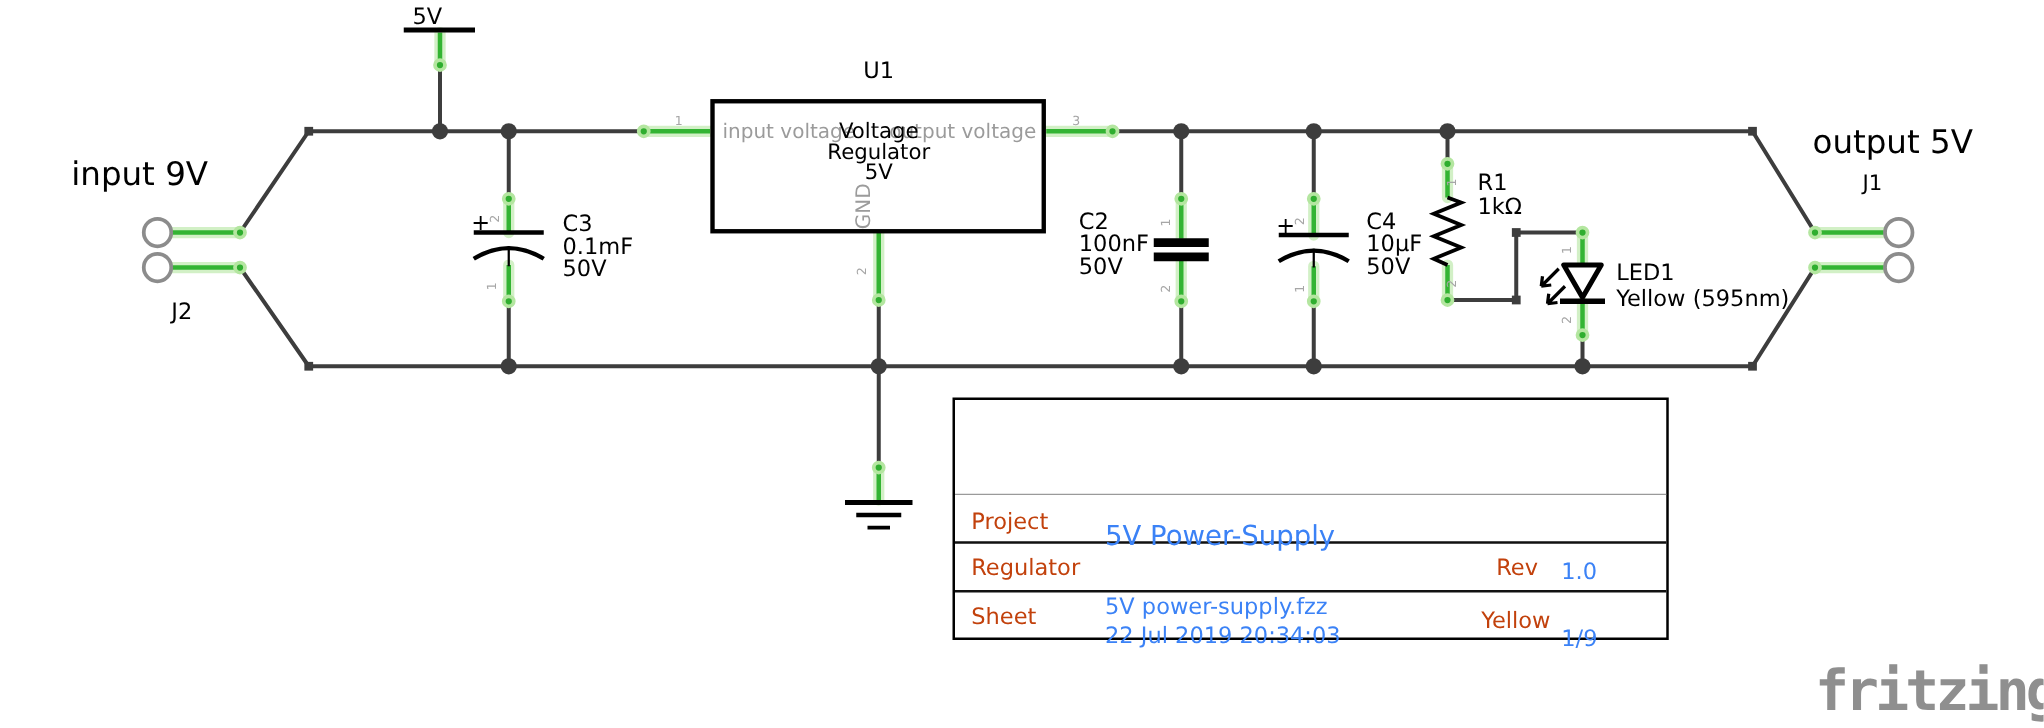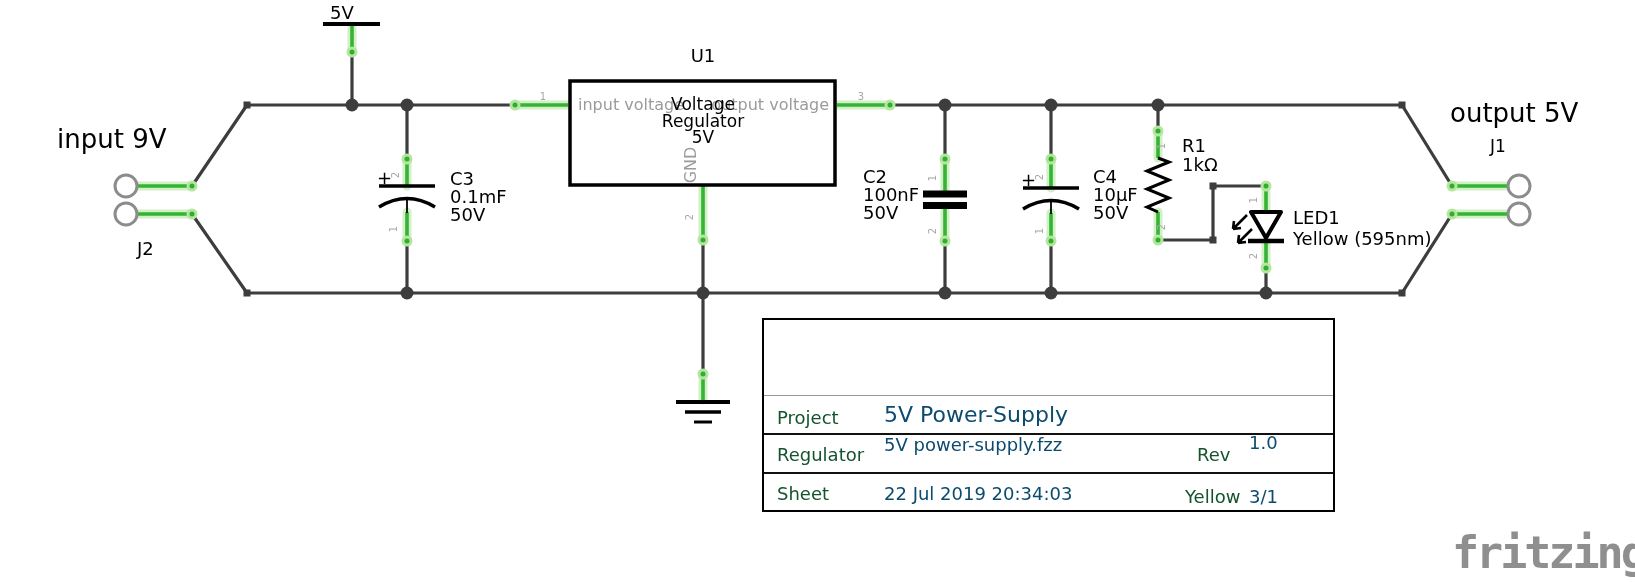--- a/index.html
+++ b/index.html
@@ -26,22 +26,22 @@
   .pinname{font-size:16px;fill:#9b9b9b;}
   .pinnum{font-size:10px;fill:#a6a6a6;text-anchor:middle;}
   .mid{text-anchor:middle;}
   .end{text-anchor:end;}
   
   .titleblock{position:absolute;left:762px;top:318px;width:573px;height:194px;
     border:2px solid #000;box-sizing:border-box;background:#fff;}
   .tb-line{position:absolute;left:0;width:100%;height:0;}
   .tb-gray{border-top:1.5px solid #9a9a9a;}
   .tb-black{border-top:2px solid #111;}
-  .tb-label{position:absolute;color:#14532d;font-size:18px;white-space:nowrap;}
-  .tb-value{position:absolute;color:#0c4a6e;font-size:18px;white-space:nowrap;}
+  .tb-label{position:absolute;color:#c2410c;font-size:18px;white-space:nowrap;}
+  .tb-value{position:absolute;color:#3b82f6;font-size:18px;white-space:nowrap;margin-top:15px;}
   .tb-big{font-size:22px;}
   
   .logo{position:absolute;left:1452px;top:526px;color:#8f8f8f;
     font-family:"DejaVu Sans Mono", monospace;font-weight:bold;
     font-size:45px;letter-spacing:-3px;white-space:nowrap;}
 </style>
 </head>
 <body>
 
 <div id="canvas">
@@ -235,25 +235,25 @@
 
 <div class="titleblock">
   <div class="tb-line tb-gray" style="top:75px"></div>
   <div class="tb-line tb-black" style="top:113px"></div>
   <div class="tb-line tb-black" style="top:152px"></div>
 
   <span class="tb-label" style="left:13px;top:87px">Project</span>
   <span class="tb-value tb-big" style="left:120px;top:82px">5V Power-Supply</span>
 
   <span class="tb-label" style="left:13px;top:124px">Regulator</span>
-  <span class="tb-value" style="left:120px;top:114px">5V power-supply.fzz</span>
+  <span class="tb-value" style="left:120px;top:140px">5V power-supply.fzz</span>
   <span class="tb-label" style="left:433px;top:124px">Rev</span>
   <span class="tb-value" style="left:485px;top:112px">1.0</span>
 
   <span class="tb-label" style="left:13px;top:163px">Sheet</span>
   <span class="tb-value" style="left:120px;top:163px">22 Jul 2019 20:34:03</span>
   <span class="tb-label" style="left:421px;top:166px">Yellow</span>
-  <span class="tb-value" style="left:485px;top:166px">3/1</span>
+  <span class="tb-value" style="left:485px;top:166px">1/9</span>
 </div>
 
 <div class="logo">fritzing</div>
 
 </div>
 
 </body></html>

